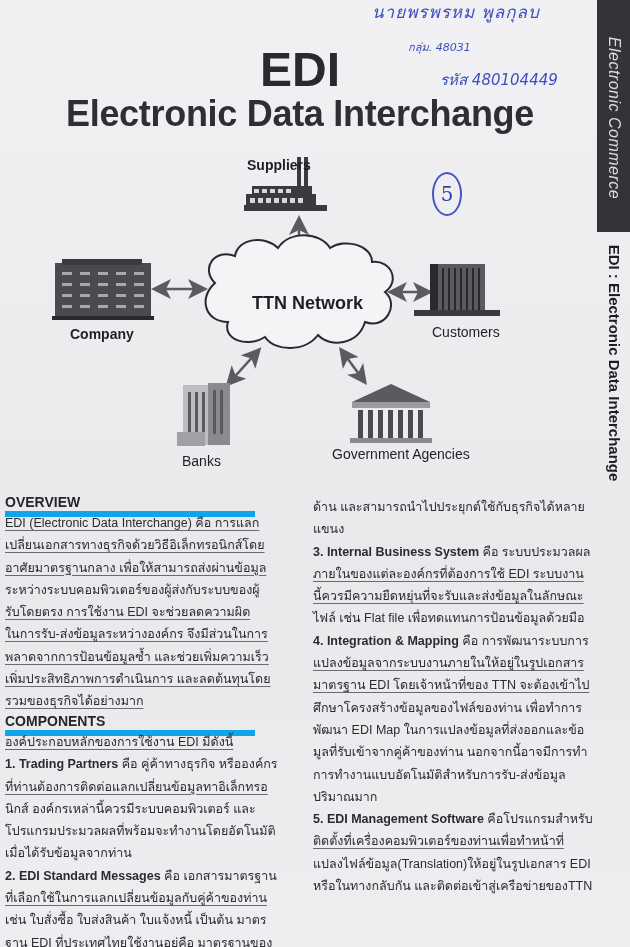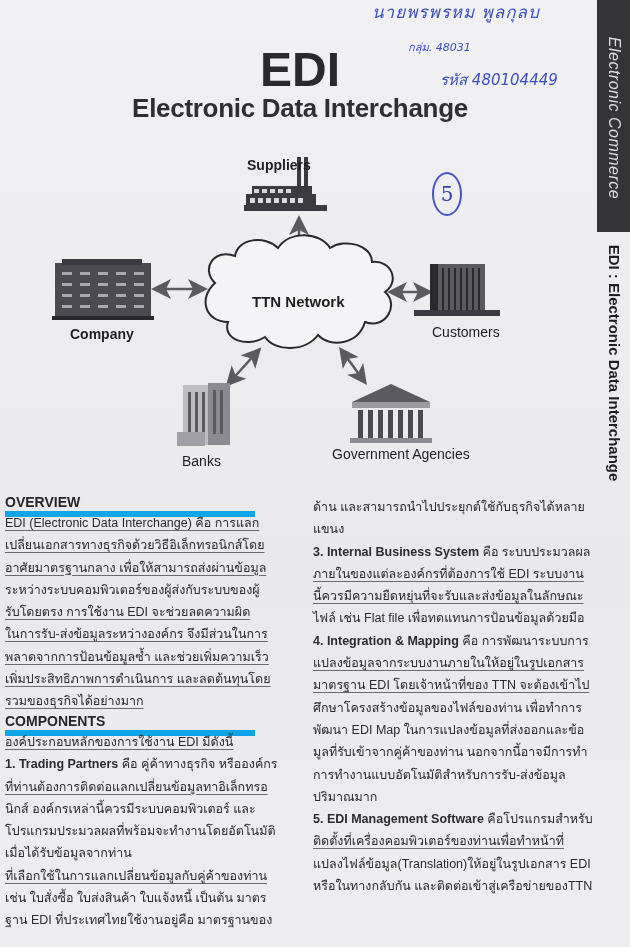--- a/index.html
+++ b/index.html
@@ -17,21 +17,21 @@
     display:flex; align-items:center; justify-content:center; font-size:20px; color:#3344b0; font-family:"DejaVu Serif", serif; }
 
   #side-tab { left:597px; top:0; width:33px; height:232px; background:#333338; }
   #side-tab span { position:absolute; left:50%; top:118px; transform:translate(-50%,-50%) rotate(90deg);
     white-space:nowrap; color:#dcdce0; font-style:italic; font-size:16px; letter-spacing:0.5px; }
   #side-title { left:597px; top:232px; width:33px; height:265px; }
   #side-title span { position:absolute; left:50%; top:131px; transform:translate(-50%,-50%) rotate(90deg);
     white-space:nowrap; color:#1e1e22; font-weight:bold; font-size:15px; }
 
   #title-edi { left:0; width:600px; top:42px; text-align:center; font-size:48px; font-weight:bold; color:#2a2a2e; }
-  #title-sub { left:0; width:600px; top:93px; text-align:center; font-size:26px; font-weight:bold; color:#2e2e33; letter-spacing:-0.3px; }
+  #title-sub { left:0; width:600px; top:93px; text-align:center; font-size:36px; font-weight:bold; color:#2e2e33; letter-spacing:-0.3px; }
 
   .node-label { font-size:14px; font-weight:bold; color:#1f1f23; white-space:nowrap; }
   .node-label.light { font-weight:normal; }
 
   #diagram svg { position:absolute; left:0; top:0; }
 
   .section-head { font-size:14px; font-weight:bold; color:#26262a; border-bottom:6px solid #0ea5e9; width:250px; padding-bottom:1px; }
   .para { font-size:12.5px; line-height:22.3px; color:#2b2b30; }
   .para p { margin:0; }
   .u { text-decoration:underline; text-decoration-color:#6a6a70; text-underline-offset:3px; }
@@ -168,21 +168,21 @@
           <rect x="418" y="410" width="5" height="28"></rect>
       </g>
       <rect x="350" y="438" width="82" height="5" fill="#8a8a90"></rect>
     </g>
   </svg>
   <div class="abs node-label" style="left:247px;top:157px;">Suppliers</div>
   <div class="abs node-label" style="left:70px;top:326px;">Company</div>
   <div class="abs node-label light" style="left:432px;top:324px;">Customers</div>
   <div class="abs node-label light" style="left:182px;top:453px;">Banks</div>
   <div class="abs node-label light" style="left:332px;top:446px;">Government Agencies</div>
-  <div class="abs node-label" style="left:252px;top:293px;font-size:15px;">TTN Network</div>
+  <div class="abs node-label" style="left:252px;top:293px;font-size:18px;">TTN Network</div>
 </div>
 
 <div class="abs section-head" style="left:5px;top:494px;">OVERVIEW</div>
 <div class="abs para" style="left:5px;top:512px;width:300px;">
   <p class="u">EDI (Electronic Data Interchange) คือ การแลก</p>
   <p class="u">เปลี่ยนเอกสารทางธุรกิจด้วยวิธีอิเล็กทรอนิกส์โดย</p>
   <p class="u">อาศัยมาตรฐานกลาง เพื่อให้สามารถส่งผ่านข้อมูล</p>
   <p>ระหว่างระบบคอมพิวเตอร์ของผู้ส่งกับระบบของผู้</p>
   <p class="u">รับโดยตรง การใช้งาน EDI จะช่วยลดความผิด</p>
   <p class="u">ในการรับ-ส่งข้อมูลระหว่างองค์กร จึงมีส่วนในการ</p>
@@ -192,20 +192,21 @@
 </div>
 
 <div class="abs section-head" style="left:5px;top:713px;">COMPONENTS</div>
 <div class="abs para" style="left:5px;top:731px;width:300px;">
   <p class="u">องค์ประกอบหลักของการใช้งาน EDI มีดังนี้</p>
   <p><span class="b">1. Trading Partners</span><span> คือ คู่ค้าทางธุรกิจ หรือองค์กร</span></p>
   <p class="u">ที่ท่านต้องการติดต่อแลกเปลี่ยนข้อมูลทาอิเล็กทรอ</p>
   <p>นิกส์ องค์กรเหล่านี้ควรมีระบบคอมพิวเตอร์ และ</p>
   <p>โปรแกรมประมวลผลที่พร้อมจะทำงานโดยอัตโนมัติ</p>
   <p>เมื่อได้รับข้อมูลจากท่าน</p>
+  <p><span class="b">2. EDI Standard Messages</span><span> คือ เอกสารมาตรฐาน</span></p>
   <p class="u">ที่เลือกใช้ในการแลกเปลี่ยนข้อมูลกับคู่ค้าของท่าน</p>
   <p>เช่น ใบสั่งซื้อ ใบส่งสินค้า ใบแจ้งหนี้ เป็นต้น มาตร</p>
   <p>ฐาน EDI ที่ประเทศไทยใช้งานอยู่คือ มาตรฐานของ</p>
 
 </div>
 
 <div class="abs para" style="left:313px;top:496px;width:290px;">
   <p>ด้าน และสามารถนำไปประยุกต์ใช้กับธุรกิจได้หลาย</p>
   <p>แขนง</p>
   <p><span class="b">3. Internal Business System</span><span> คือ ระบบประมวลผล</span></p>

